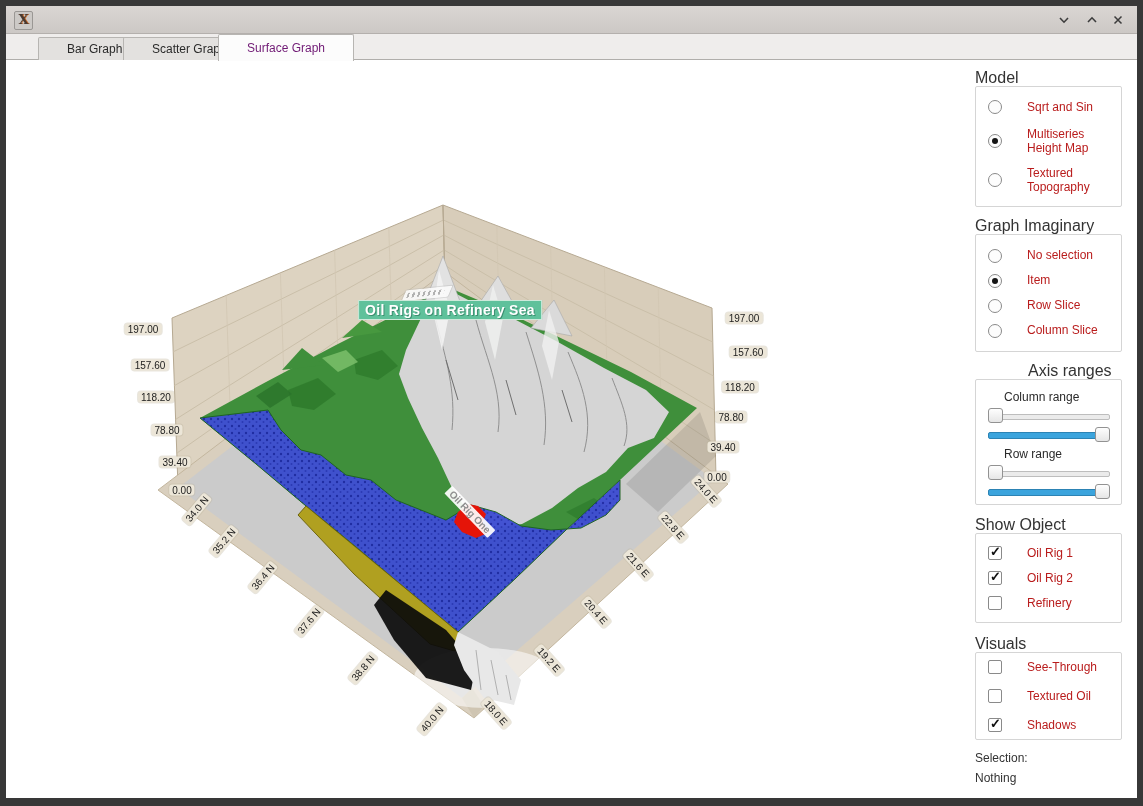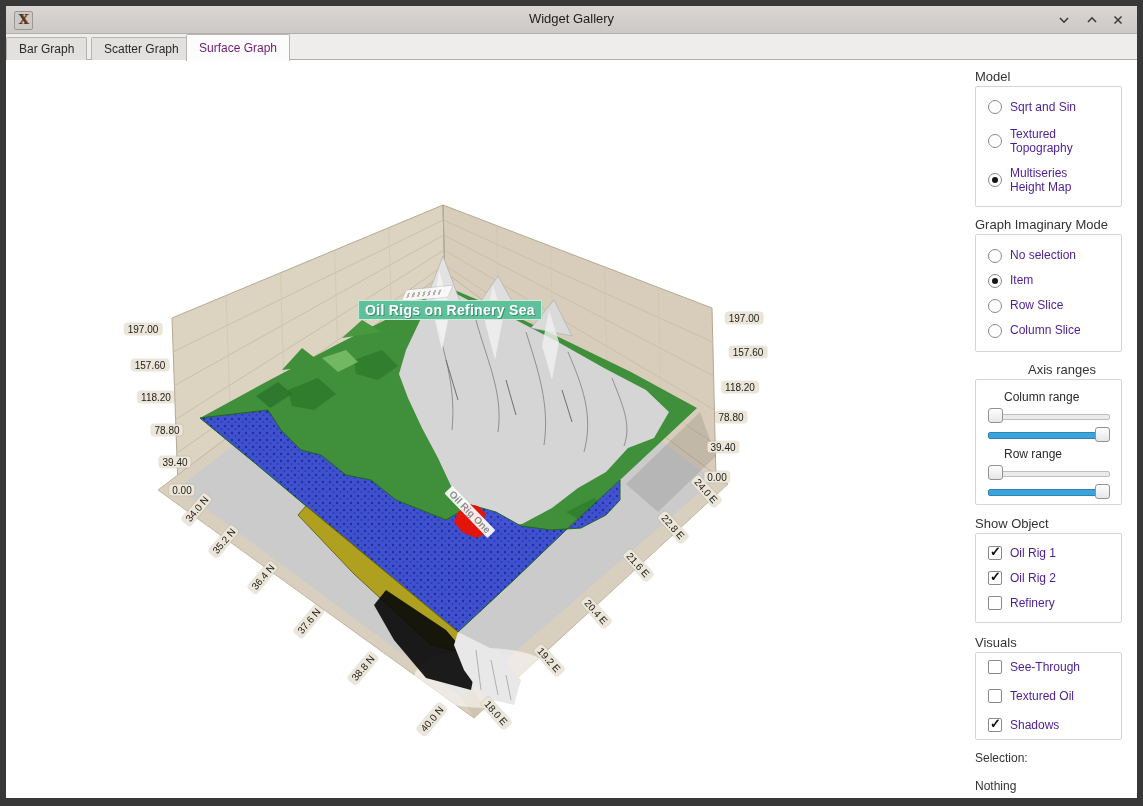--- a/index.html
+++ b/index.html
@@ -14,23 +14,23 @@
     border:1px solid #9a9794;border-radius:2px;text-align:center;line-height:16px;
     font-family:"DejaVu Serif",serif;font-weight:bold;font-size:13px;color:#4a3a30;
     text-shadow:1px 0 0 #c96a2a;}
   #title-text{position:absolute;left:0;right:0;top:5px;text-align:center;font-size:13px;color:#1d1d1d;}
   .winbtn{position:absolute;top:4px;width:22px;height:19px;display:flex;align-items:center;
     justify-content:center;cursor:default;}
   #btn-min{right:62px}#btn-max{right:34px}#btn-close{right:8px}
 
   
   #tabbar{position:relative;height:26px;background:#efedec;}
-  .tab{position:absolute;top:3px;height:22px;padding:0 12px;background:#e3e1df;
+  .tab{position:absolute;top:3px;height:22px;padding:0 28px;background:#e3e1df;
     border:1px solid #b7b5b2;border-bottom:none;border-radius:2px 2px 0 0;
-    font-size:12px;color:#2a2a2a;display:flex;align-items:center;z-index:1;}
+    font-size:12px;color:#2a2a2a;display:flex;align-items:center;z-index:1;margin-left:32px;}
   .tab.active{top:0;height:26px;background:#fcfcfc;z-index:3;color:#701a75;}
   #tab-0{left:0}#tab-1{left:85px}#tab-2{left:180px}
 
   
   #content{position:absolute;left:0;top:53px;width:1131px;height:738px;background:#ffffff;
     border-top:1px solid #b0aeab;}
   #chart{position:absolute;left:0;top:0;width:959px;height:737px;}
   #chart svg{position:absolute;left:0;top:0;}
 
   .tick{position:absolute;transform:translate(-50%,-50%);background:#ece6d8;color:#1c1c1c;
@@ -46,53 +46,52 @@
   #marker-label{position:absolute;left:464px;top:452px;transform:translate(-50%,-50%) rotate(46deg);
     background:rgba(255,255,255,.92);color:#8f8f8f;font-size:10px;font-weight:bold;
     padding:0 4px;white-space:nowrap;border-radius:1px;}
   #distant-label{position:absolute;left:399px;top:228px;width:44px;height:11px;
     transform:skewX(-28deg) rotate(-6deg);background:rgba(250,250,250,.92);border-radius:1px;
     box-shadow:0 0 0 1px rgba(180,180,180,.4);
     background-image:repeating-linear-gradient(90deg,rgba(120,120,120,.55) 0 2px,transparent 2px 5px);
     background-size:80% 45%;background-position:3px 3px;background-repeat:no-repeat;}
 
   
-  .glabel{position:absolute;font-size:13px;color:#333;}
+  .glabel{position:absolute;font-size:16px;color:#333;}
   .gbox{position:absolute;left:969px;width:147px;background:#fff;border:1px solid #d5d5d5;
     border-radius:2px;box-sizing:border-box;display:flex;flex-direction:column;
     padding:8px 0 8px 12px;}
-  .row{display:flex;align-items:center;gap:8px;font-size:12px;color:#4c1d95;}
+  .row{display:flex;align-items:center;gap:8px;font-size:12px;color:#b91c1c;justify-content:space-between;}
   .row .lbl{width:94px;line-height:1.18;}
   .rb{width:14px;height:14px;border-radius:50%;background:#fdfdfd;border:1px solid #8a8a8a;
     position:relative;flex:none;box-sizing:border-box;}
   .rb.on::after{content:"";position:absolute;left:3px;top:3px;width:6px;height:6px;
     border-radius:50%;background:#151515;}
   .cb{width:14px;height:14px;background:#fff;border:1px solid #8a8a8a;border-radius:2px;
     position:relative;flex:none;box-sizing:border-box;}
   .cb.on::after{content:"✓";position:absolute;left:1px;top:-2px;font-size:13px;
     font-weight:bold;color:#101010;line-height:1;}
   .slider{position:relative;height:18px;width:122px;flex:none;}
   .groove{position:absolute;left:0;right:0;top:7px;height:4px;background:#ebebeb;
     border:1px solid #bdbdbd;border-radius:2px;}
   .groove.blue{background:#3ba4dd;border-color:#2c83b4;height:5px;top:6px;}
   .sh{position:absolute;top:1px;width:15px;height:15px;background:linear-gradient(#fefefe,#e6e6e6);
     border:1px solid #929292;border-radius:3px;box-sizing:border-box;}
   .stext{font-size:12px;color:#2a2a2a;margin:2px 0 2px 16px;}
   #sel-label{position:absolute;left:969px;top:691px;font-size:12px;color:#333;}
-  #sel-value{position:absolute;left:969px;top:711px;font-size:12px;color:#333;margin-top:8px;}
+  #sel-value{position:absolute;left:969px;top:711px;font-size:12px;color:#333;}
 </style>
 </head>
 <body>
 
 <div id="frame">
 <div id="window">
 
   <div id="titlebar">
     <div id="app-icon">X</div>
-    <div id="title-text">Widget Gallery</div>
     <div class="winbtn" id="btn-min">
       <svg width="12" height="12">
             <path d="M2,4 L6,8.2 L10,4" stroke="#3c3c3c" stroke-width="1.6" fill="none"></path>
           </svg>
     </div>
     <div class="winbtn" id="btn-max">
       <svg width="12" height="12">
             <path d="M2,8 L6,3.8 L10,8" stroke="#3c3c3c" stroke-width="1.6" fill="none"></path>
           </svg>
     </div>
@@ -233,26 +232,26 @@
       <div class="tick rE" style="left:700px;top:431px">24.0 E</div>
     </div>
 
     <div class="glabel" style="left:969px;top:9px">Model</div>
     <div class="gbox" style="top:26px;height:121px;gap:5px">
       <div class="row" style="height:24px">
         <span class="rb"></span>
         <span class="lbl">Sqrt and Sin</span>
       </div>
       <div class="row" style="height:34px">
-        <span class="rb"></span>
-        <span class="lbl">Textured Topography</span>
-      </div>
-      <div class="row" style="height:34px">
         <span class="rb on"></span>
         <span class="lbl">Multiseries Height Map</span>
+      </div>
+      <div class="row" style="height:34px">
+        <span class="rb"></span>
+        <span class="lbl">Textured Topography</span>
       </div>
     </div>
 
     <div class="glabel" style="left:969px;top:157px">Graph Imaginary Mode</div>
     <div class="gbox" style="top:174px;height:118px;gap:0">
       <div class="row" style="height:26px">
         <span class="rb"></span>
         <span class="lbl">No selection</span>
       </div>
       <div class="row" style="height:26px">

